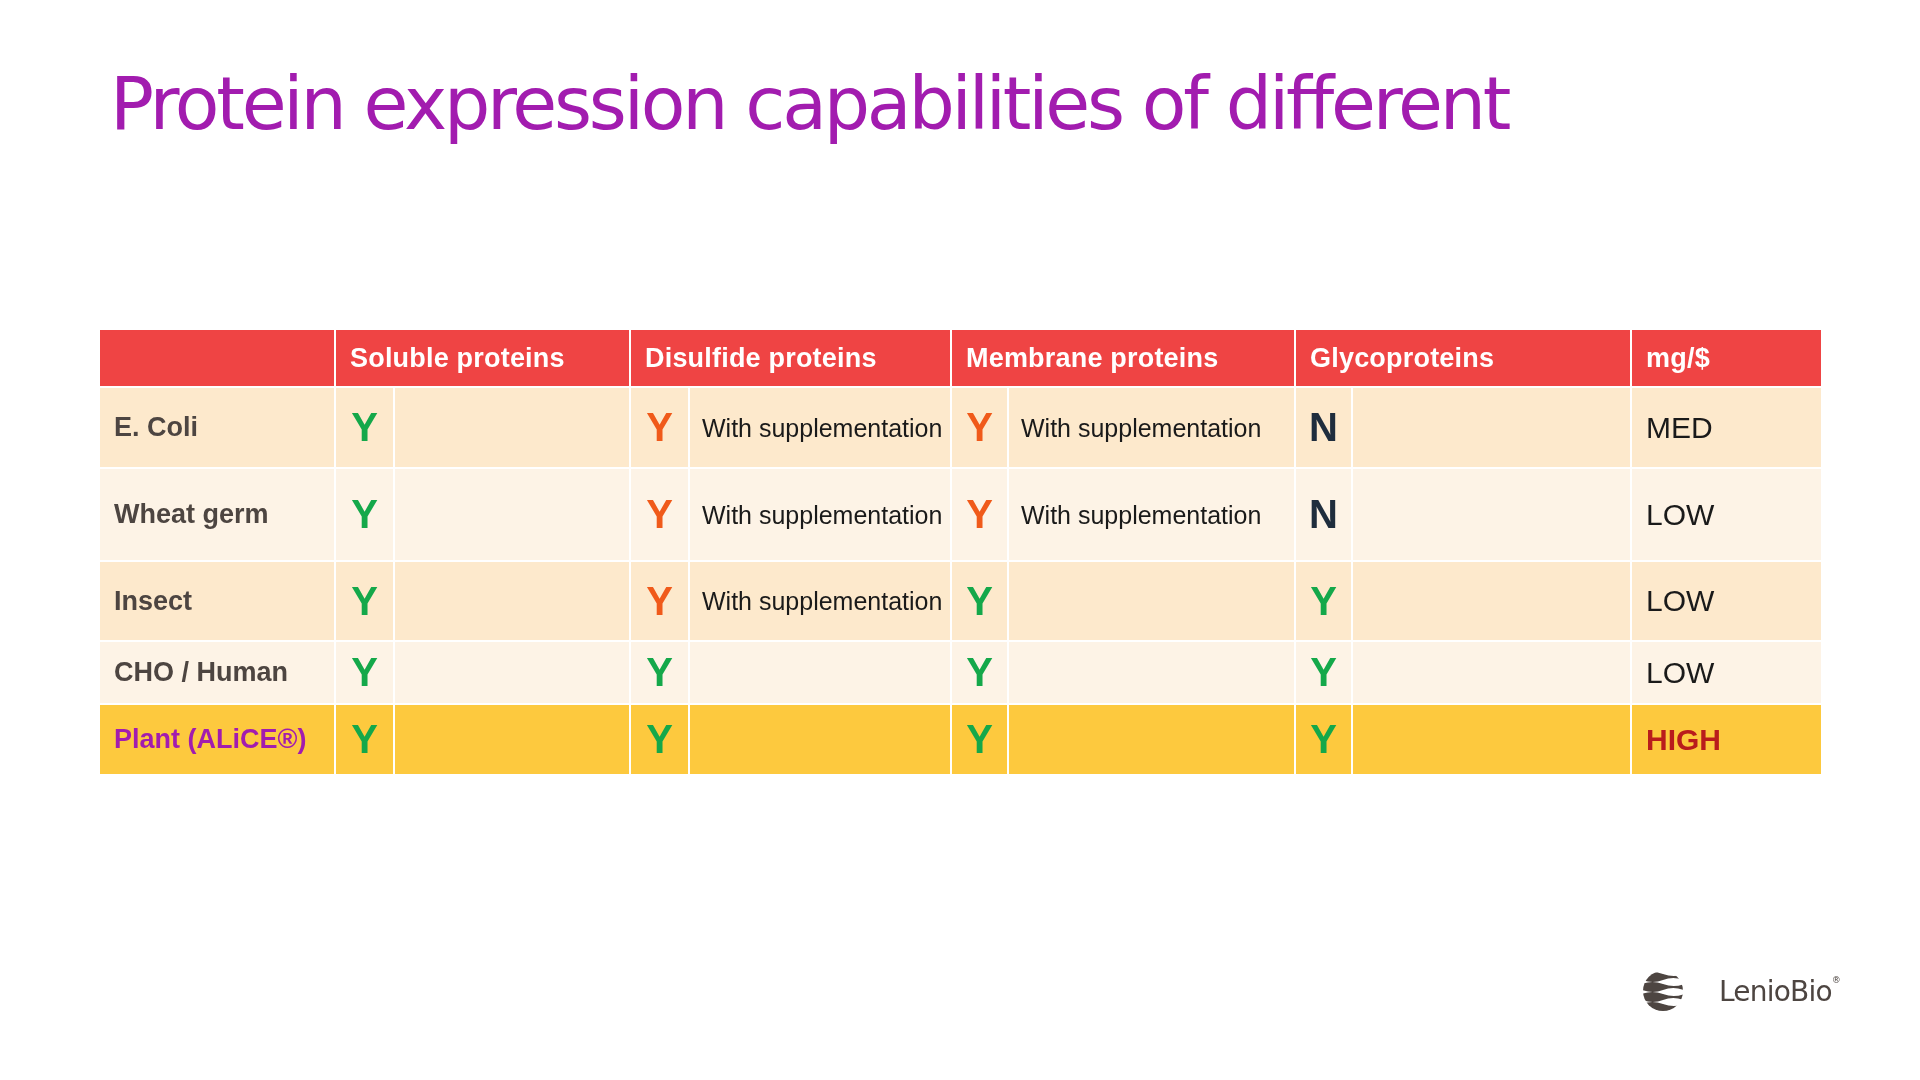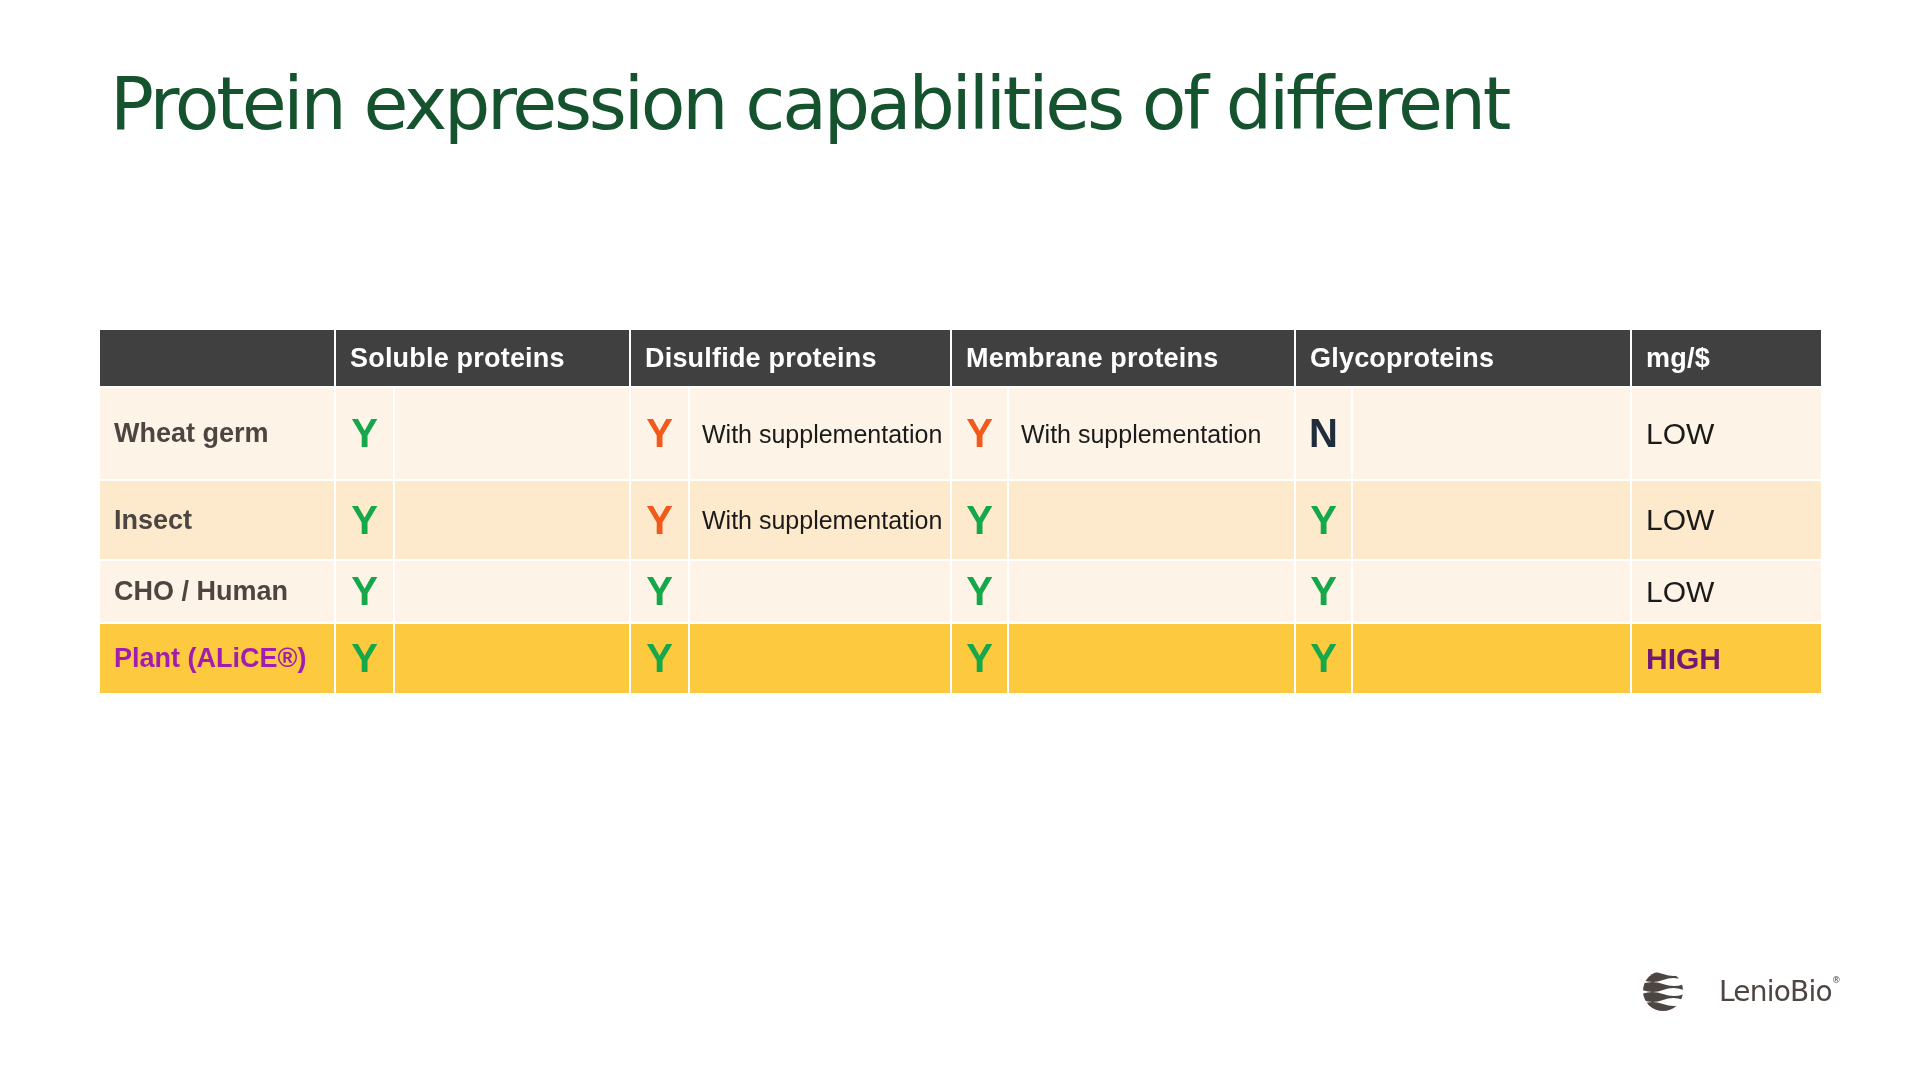--- a/index.html
+++ b/index.html
@@ -3,45 +3,45 @@
 <meta charset="utf-8">
 <style>
   html, body { margin: 0; padding: 0; }
   body {
     width: 1920px; height: 1080px; background: #ffffff; position: relative; overflow: hidden;
     font-family: "Liberation Sans", "DejaVu Sans", sans-serif;
   }
   .title {
     position: absolute; left: 110px; top: 62px; width: 1600px;
     font-family: "DejaVu Sans", sans-serif; font-size: 73px; line-height: 83px;
-    color: #14532d; letter-spacing: -3.2px; font-weight: normal; margin: 0;
+    color: #a21caf; letter-spacing: -3.2px; font-weight: normal; margin: 0;
   }
   .table {
     position: absolute; left: 98px; top: 328px; width: 1723px;
     border-collapse: collapse; table-layout: fixed;
   }
   .table td, .table th {
     padding: 0; border: 2px solid #ffffff; vertical-align: middle;
   }
   .table th {
-    background: #404040; color: #ffffff; font-weight: bold; font-size: 27px;
+    background: #ef4444; color: #ffffff; font-weight: bold; font-size: 27px;
     text-align: left; padding-left: 14px; height: 56px; letter-spacing: 0.2px;
   }
   .table tr.r-odd td { background: #fde9cc; }
   .table tr.r-even td { background: #fdf3e6; }
   .table tr.r-hl td { background: #fdc93e; }
   .rowlabel { font-weight: bold; font-size: 27px; color: #4d4541; padding-left: 14px !important; }
   .r-hl .rowlabel { color: #a21caf; }
   .mark { text-align: center; font-weight: bold; font-size: 40px; }
   .mark.Y { color: #14a84a; }
   .mark.O { color: #f05a1a; }
   .mark.N { color: #1f2d3d; }
   .note { font-size: 25px; color: #1a1a1a; line-height: 34px; padding-left: 12px !important; }
   .cost { font-size: 30px; color: #1a1a1a; padding-left: 14px !important; }
-  .r-hl .cost { color: #701a75; font-weight: bold; }
+  .r-hl .cost { color: #b91c1c; font-weight: bold; }
   .logo { position: absolute; left: 1642px; top: 970px; display: flex; align-items: center; gap: 25px; }
   .logo-text { font-family: "DejaVu Sans", sans-serif; font-size: 28px; color: #4d4541; margin-left: 10px; letter-spacing: -0.8px; }
   .logo-reg { font-size: 9px; vertical-align: top; color: #4d4541; }
 </style>
 </head>
 <body>
 
 <h1 class="title">
   <span>Protein expression capabilities of different</span><br>
 </h1>
@@ -63,20 +63,32 @@
     <tr>
       <th></th>
       <th colspan="2">Soluble proteins</th>
       <th colspan="2">Disulfide proteins</th>
       <th colspan="2">Membrane proteins</th>
       <th colspan="2">Glycoproteins</th>
       <th>mg/$</th>
     </tr>
   </thead>
   <tbody>
+    <tr class="r-odd" style="height:81px">
+      <td class="rowlabel">E. Coli</td>
+      <td class="mark Y">Y</td>
+      <td class="note"></td>
+      <td class="mark O">Y</td>
+      <td class="note">With supplementation</td>
+      <td class="mark O">Y</td>
+      <td class="note">With supplementation</td>
+      <td class="mark N">N</td>
+      <td class="note"></td>
+      <td class="cost">MED</td>
+    </tr>
     <tr class="r-even" style="height:93px">
       <td class="rowlabel">Wheat germ</td>
       <td class="mark Y">Y</td>
       <td class="note"></td>
       <td class="mark O">Y</td>
       <td class="note">With supplementation</td>
       <td class="mark O">Y</td>
       <td class="note">With supplementation</td>
       <td class="mark N">N</td>
       <td class="note"></td>

